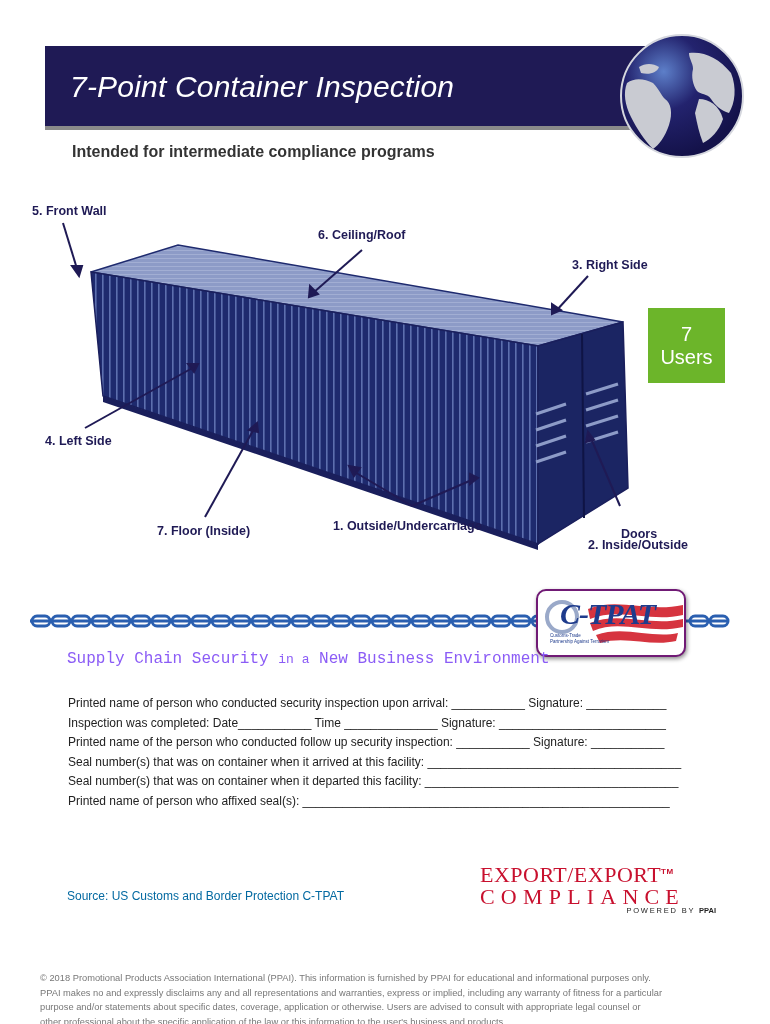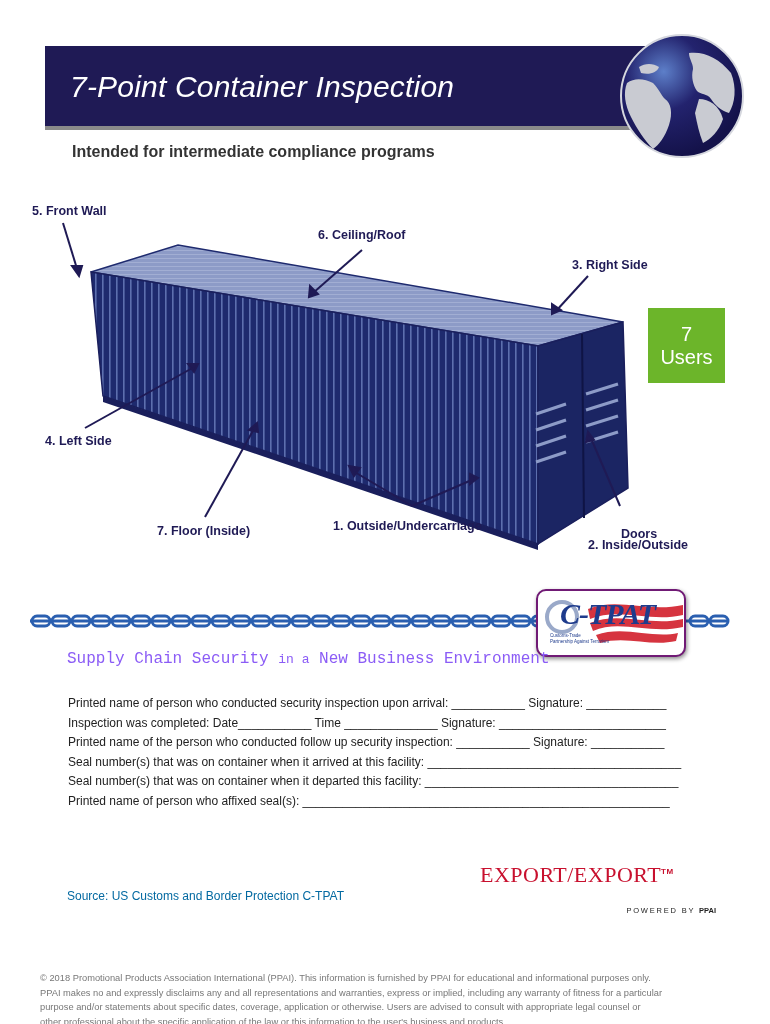--- a/index.html
+++ b/index.html
@@ -223,20 +223,21 @@
   <div class="form-line">Printed name of the person who conducted follow up security inspection: ___________ Signature: ___________</div>
   <div class="form-line">Seal number(s) that was on container when it arrived at this facility: ______________________________________</div>
   <div class="form-line">Seal number(s) that was on container when it departed this facility: ______________________________________</div>
   <div class="form-line">Printed name of person who affixed seal(s): _______________________________________________________</div>
 </div>
 
 <div class="source">Source: US Customs and Border Protection C-TPAT</div>
 
 <div class="iec-logo">
   <div class="iec-line1"><span>EXPORT/EXPORT</span><span class="iec-tm">TM</span></div>
+  <div class="iec-line2">COMPLIANCE</div>
   <div class="iec-line3"><span>POWERED BY</span> <b>PPAI</b></div>
 </div>
 
 <div class="disclaimer">
   <div>© 2018 Promotional Products Association International (PPAI). This information is furnished by PPAI for educational and informational purposes only.</div>
   <div>PPAI makes no and expressly disclaims any and all representations and warranties, express or implied, including any warranty of fitness for a particular</div>
   <div>purpose and/or statements about specific dates, coverage, application or otherwise. Users are advised to consult with appropriate legal counsel or</div>
   <div>other professional about the specific application of the law or this information to the user's business and products.</div>
 </div>
 

